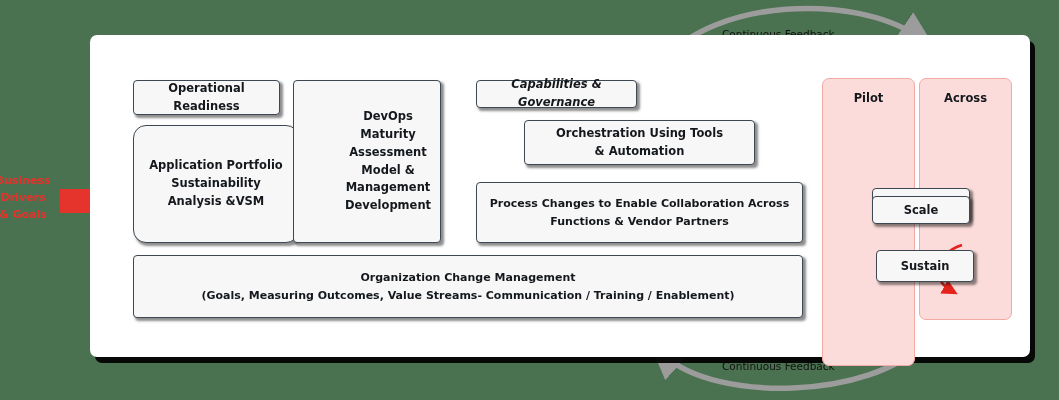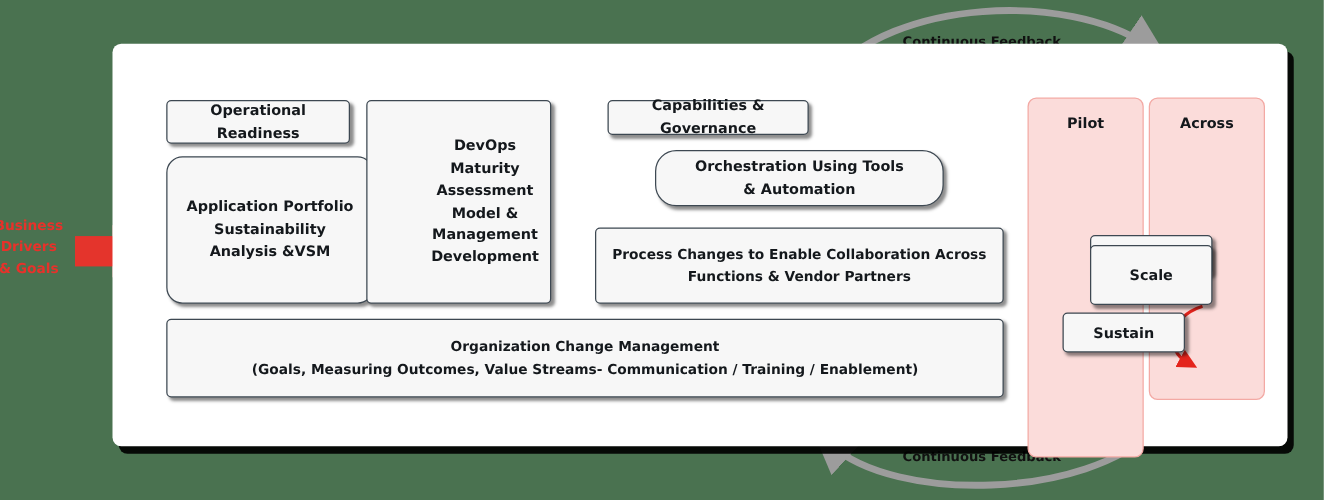--- a/index.html
+++ b/index.html
@@ -93,21 +93,21 @@
     box-shadow: 2.5px 2.5px 2.5px rgba(0,0,0,0.45);
     display: flex;
     align-items: center;
     justify-content: center;
     font-size: 11.5px;
     font-weight: bold;
     color: #14181c;
     box-sizing: border-box;
   }
   #stage-measure { left: 872px; top: 144px; width: 98px; height: 32px; }
-  #stage-scale   { left: 872px; top: 196px; width: 98px; height: 48px; }
+  #stage-scale   { left: 872px; top: 196px; width: 98px; height: 28px; }
   #stage-sustain { left: 872px; top: 250px; width: 98px; height: 32px; }
 
   
   #red-arrow {
     position: absolute;
     left: 60px;
     top: 176px;
     width: 62px;
     height: 50px;
   }
@@ -128,21 +128,21 @@
   .feedback-svg {
     position: absolute;
     pointer-events: none;
   }
   #feedback-top    { left: 620px; top: -4px;  width: 330px; height: 70px; }
   #feedback-bottom { left: 620px; top: 330px; width: 340px; height: 70px; }
 
   .feedback-label {
     position: absolute;
     font-size: 10.5px;
-    font-weight: bold;
+    font-weight: normal;
     color: #111111;
     white-space: nowrap;
     text-align: center;
   }
   #feedback-label-top    { left: 722px; top: 28px; }
   #feedback-label-bottom { left: 722px; top: 360px; }
 </style>
 </head>
 <body>
 
@@ -195,25 +195,25 @@
     </div>
 
     <div class="box" id="box-devops-maturity" style="left:203px; top:45px;padding-left:48px;">
       <span class="txt">
         <span>DevOps Maturity</span><br>
         <span>Assessment Model &amp;</span><br>
         <span>Management Development</span>
       </span>
     </div>
 
-    <div class="box" id="box-capabilities" style="left:396px; top:45px;">
+    <div class="box" id="box-capabilities" style="left:386px; top:45px;font-style:italic;">
       <span class="txt">Capabilities &amp; Governance</span>
     </div>
 
-    <div class="box" id="box-orchestration" style="left:434px; top:85px;border-radius:17px;">
+    <div class="box" id="box-orchestration" style="left:434px; top:85px;">
       <span class="txt">
         <span>Orchestration Using Tools</span><br>
         <span>&amp; Automation</span>
       </span>
     </div>
 
     <div class="box" id="box-org-change-mgmt" style="left:43px; top:220px;">
       <span class="txt">
         <span>Organization Change Management</span><br>
         <span>(Goals, Measuring Outcomes, Value Streams- Communication / Training / Enablement)</span>
@@ -246,19 +246,19 @@
 
       <path d="M 140,167 C 112,176 110,202 128,212" stroke="#e4241c" stroke-width="2.6" fill="none" marker-end="url(#arrowhead-red)"></path>
     </svg>
 
     <div class="stage-box" id="stage-measure" style="left:782px; top:109px;margin-top:44px;">
       <span>Measure</span>
     </div>
     <div class="stage-box" id="stage-scale" style="left:782px; top:161px;">
       <span>Scale</span>
     </div>
-    <div class="stage-box" id="stage-sustain" style="left:760px; top:215px;">
+    <div class="stage-box" id="stage-sustain" style="left:786px; top:215px;">
       <span>Sustain</span>
     </div>
 
   </div>
 
 </div>
 
 </body></html>

